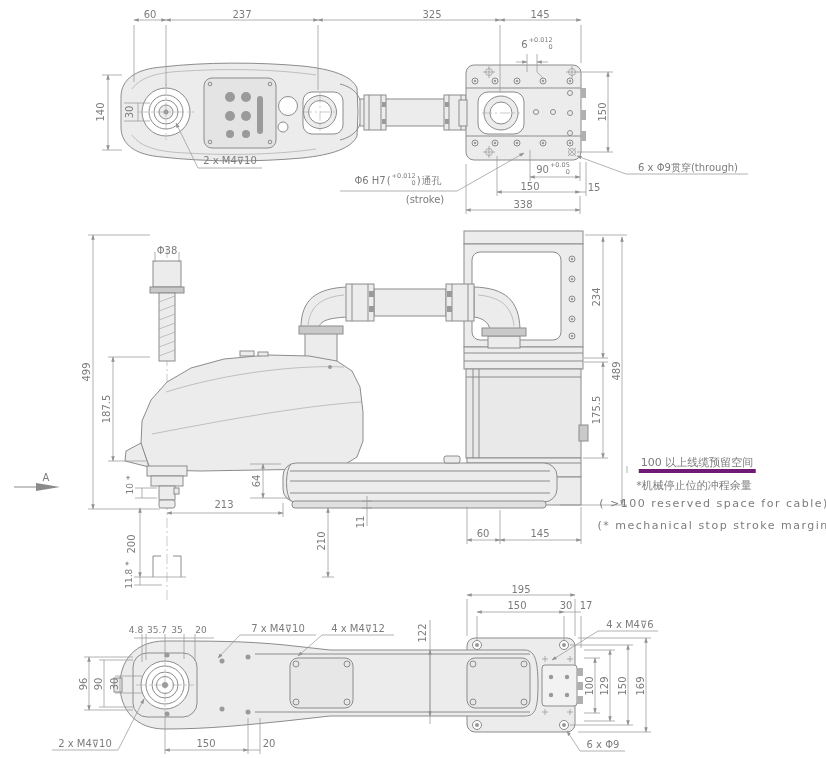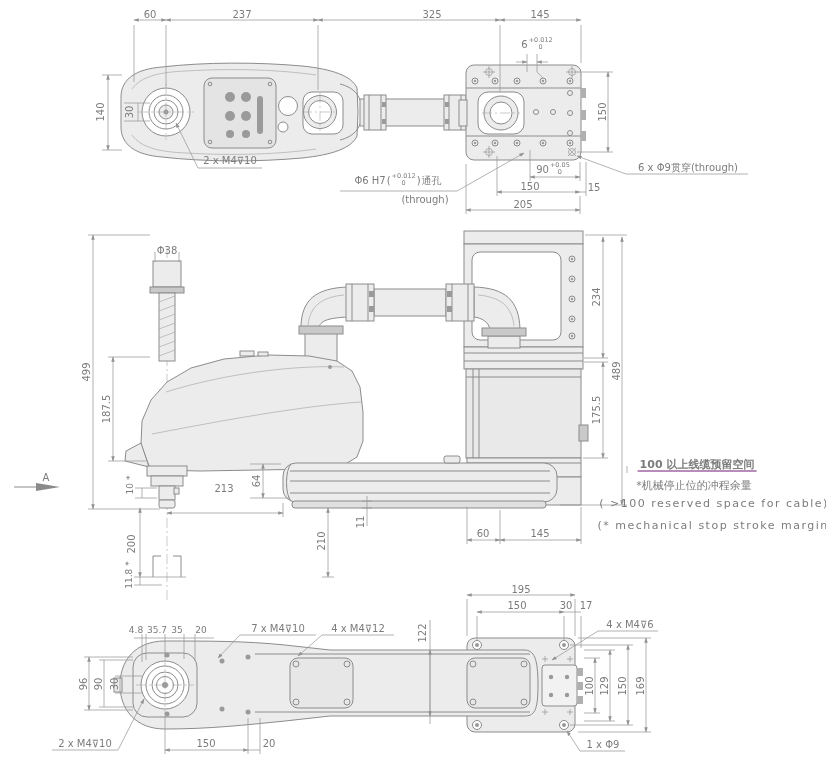--- a/index.html
+++ b/index.html
@@ -3,25 +3,25 @@
 <meta charset="utf-8">
 <style>
   html,body{margin:0;padding:0;background:#fff;}
   #stage{position:relative;width:826px;height:758px;background:#ffffff;overflow:hidden;
          font-family:"DejaVu Sans",sans-serif;}
   #stage svg{position:absolute;left:0;top:0;}
   .lbl{position:absolute;transform:translate(-50%,-50%);font-size:10px;color:#7c7c7c;
        white-space:nowrap;line-height:11px;}
   .rot{transform:translate(-50%,-50%) rotate(-90deg);}
   .sm{font-size:9px;}
-  .ul{border-bottom:1px solid #701a75;padding:0 2px 1px 2px;font-weight:bold;}
+  .ul{border-bottom:4px solid #701a75;padding:0 2px 1px 2px;}
   .note{font-size:11px;}
   .sp{letter-spacing:1.5px;}
   .tol{display:inline-flex;align-items:center;gap:1px;}
-  .stk{display:inline-flex;flex-direction:column;font-size:6.5px;line-height:7px;text-align:center;}
+  .stk{display:inline-flex;flex-direction:column;font-size:6.5px;line-height:7px;text-align:right;}
   
   .s  {stroke:#8c8c8c;stroke-width:1;fill:none;}
   .sf {stroke:#8c8c8c;stroke-width:1;fill:#ececec;}
   .sf2{stroke:#8c8c8c;stroke-width:1;fill:#e4e4e4;}
   .sw {stroke:#8c8c8c;stroke-width:1;fill:#ffffff;}
   .bd {stroke:#8c8c8c;stroke-width:1;fill:#c9c9c9;}
   .sd {fill:#9a9a9a;stroke:none;}
   .tb {fill:#b0b0b0;stroke:none;}
   .d  {stroke:#9a9a9a;stroke-width:0.75;fill:none;}
   .c  {stroke:#aaaaaa;stroke-width:0.6;fill:none;stroke-dasharray:10 3 2 3;}
@@ -487,44 +487,44 @@
 <div class="lbl tol" style="left:398px;top:180px">
   <span>Φ6 H7</span>
   <span>(</span>
       <span class="stk">
         <span>+0.012</span>
         <span>0</span>
       </span>
       <span>)</span>
   <span>通孔</span>
 </div>
-<div class="lbl" style="left:425px;top:199px">(through)</div>
+<div class="lbl" style="left:425px;top:199px">(stroke)</div>
 <div class="lbl tol" style="left:553px;top:169px">
   <span>90</span>
       <span class="stk">
         <span>+0.05</span>
         <span>0</span>
       </span>
 </div>
 <div class="lbl" style="left:594px;top:187px">15</div>
 <div class="lbl" style="left:530px;top:186px">150</div>
-<div class="lbl" style="left:523px;top:204px">205</div>
+<div class="lbl" style="left:523px;top:204px">338</div>
 <div class="lbl" style="left:688px;top:167px">6 x Φ9贯穿(through)</div>
 <div class="lbl rot" style="left:602px;top:112px">150</div>
 
 <div class="lbl" style="left:46px;top:477px">A</div>
 <div class="lbl" style="left:167px;top:250px">Φ38</div>
 <div class="lbl rot" style="left:86px;top:372px">499</div>
 <div class="lbl rot" style="left:106px;top:409px">187.5</div>
 <div class="lbl rot" style="left:596px;top:297px">234</div>
 <div class="lbl rot" style="left:616px;top:371px">489</div>
 <div class="lbl rot" style="left:596px;top:410px">175.5</div>
 <div class="lbl rot sm" style="left:130px;top:485px">10 *</div>
 <div class="lbl rot" style="left:256px;top:481px">64</div>
-<div class="lbl" style="left:224px;top:488px">213</div>
+<div class="lbl" style="left:224px;top:504px">213</div>
 <div class="lbl rot" style="left:360px;top:522px">11</div>
 <div class="lbl rot" style="left:321px;top:541px">210</div>
 <div class="lbl rot" style="left:131px;top:544px">200</div>
 <div class="lbl rot sm" style="left:129px;top:575px">11.8 *</div>
 <div class="lbl" style="left:483px;top:533px">60</div>
 <div class="lbl" style="left:540px;top:533px">145</div>
 <div class="lbl note ul" style="left:697px;top:465px">100 以上线缆预留空间</div>
 <div class="lbl note" style="left:694px;top:485px">*机械停止位的冲程余量</div>
 <div class="lbl note sp" style="left:714px;top:503px">( &gt;100 reserved space for cable)</div>
 <div class="lbl note sp" style="left:716px;top:525px">(* mechanical stop stroke margin)</div>
@@ -544,15 +544,15 @@
 <div class="lbl rot" style="left:422px;top:633px">122</div>
 <div class="lbl" style="left:521px;top:589px">195</div>
 <div class="lbl" style="left:517px;top:605px">150</div>
 <div class="lbl" style="left:566px;top:605px">30</div>
 <div class="lbl" style="left:586px;top:605px">17</div>
 <div class="lbl" style="left:630px;top:624px">4 x M4⊽6</div>
 <div class="lbl rot" style="left:589px;top:686px">100</div>
 <div class="lbl rot" style="left:604px;top:686px">129</div>
 <div class="lbl rot" style="left:622px;top:686px">150</div>
 <div class="lbl rot" style="left:640px;top:686px">169</div>
-<div class="lbl" style="left:603px;top:744px">1 x Φ9</div>
+<div class="lbl" style="left:603px;top:744px">6 x Φ9</div>
 
 </div>
 
 </body></html>

